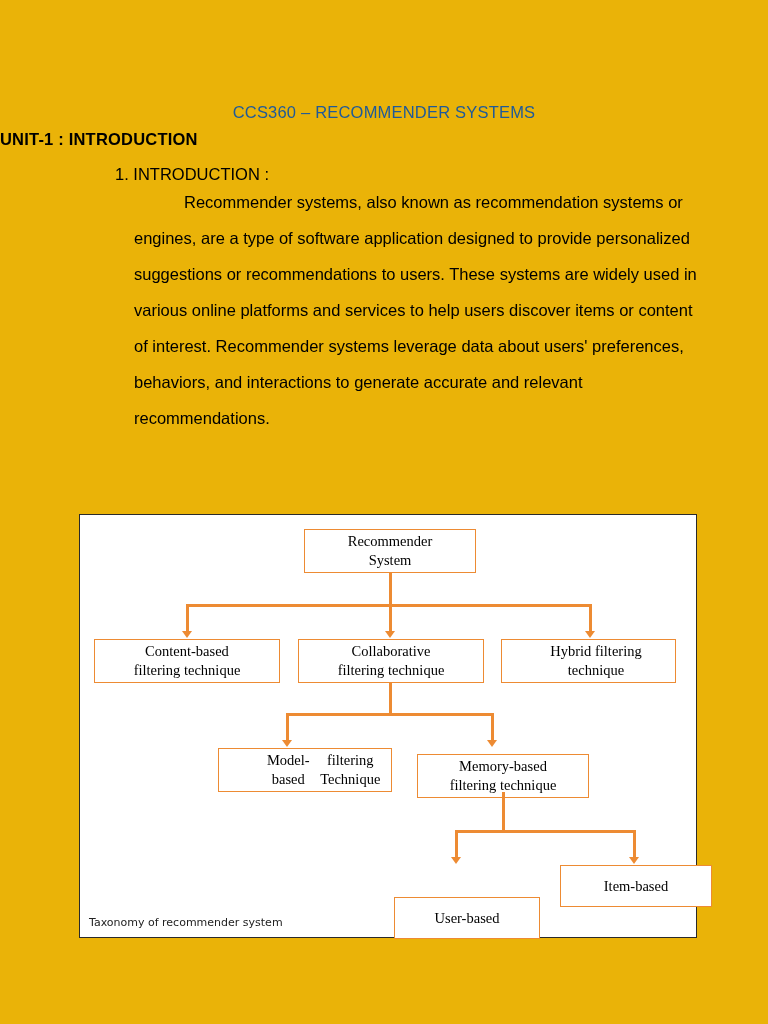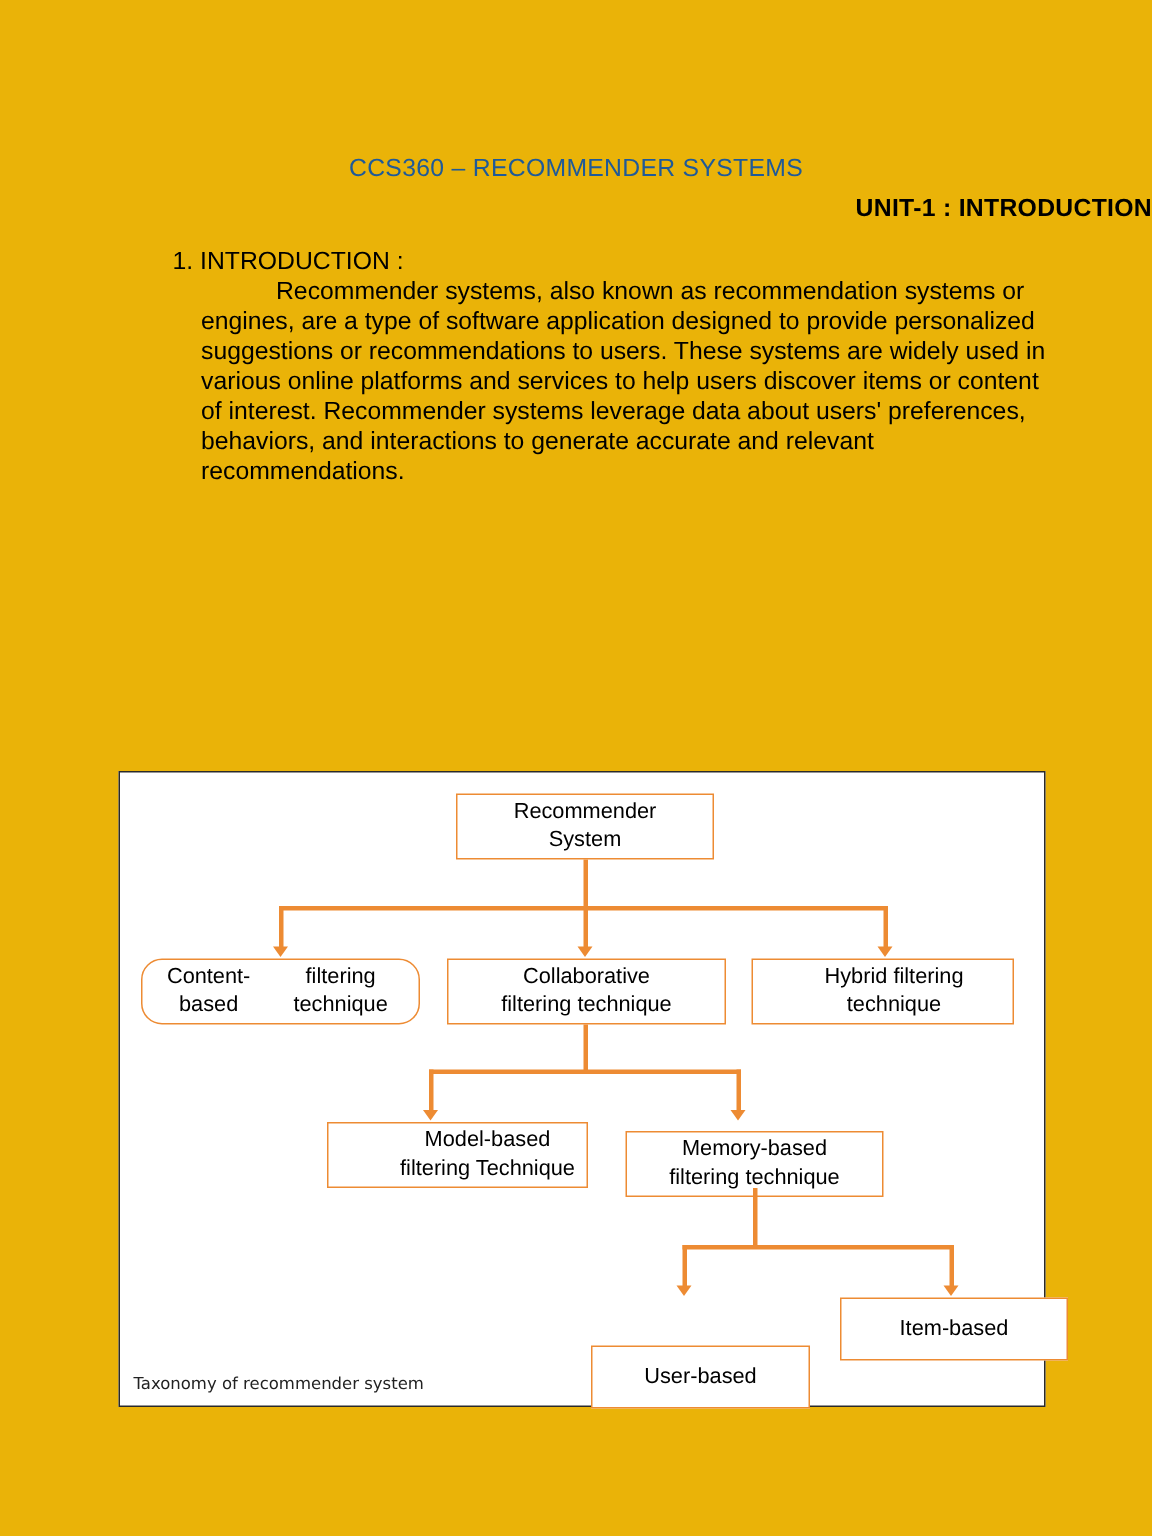--- a/index.html
+++ b/index.html
@@ -30,40 +30,40 @@
     width: 768px;
     text-align: center;
     font-size: 16.5px;
     color: #1f5a99;
     letter-spacing: .2px;
   }
   .doc-subtitle {
     position: absolute;
     left: 0; top: 130px;
     width: 768px;
-    text-align: right;
+    text-align: left;
     font-size: 16.5px;
     font-weight: bold;
     color: #000;
     letter-spacing: .2px;
   }
 
   
   .section-heading {
     position: absolute;
     left: 115px; top: 165px;
     font-size: 16.5px;
     color: #000;
   }
   .para {
     position: absolute;
     left: 134px;
     width: 566px;
     font-size: 16.5px;
-    line-height: 20px;
+    line-height: 36px;
     color: #000;
     text-align: left;
   }
   .para .indent { display: inline-block; width: 50px; }
   #para1 { top: 184px; }
   #para2 { top: 413px; }
 
   
   .figure {
     position: absolute;
@@ -81,21 +81,21 @@
     bottom: 8px;
     font-size: 11px;
     color: #222;
     font-family: "DejaVu Sans", sans-serif;
   }
   .node {
     position: absolute;
     box-sizing: border-box;
     border: 1.5px solid #ED8B33;
     background: #ffffff;
-    font-family: Liberation Sans, sans-serif;
+    font-family: Liberation Serif, serif;
     font-size: 14.5px;
     color: #000;
     display: flex;
     align-items: center;
     justify-content: center;
     text-align: center;
     line-height: 19px;
     padding: 0 4px;
   }
   .conn {
@@ -131,21 +131,21 @@
 
     <div class="conn" style="left:309px; top:58px; width:2.5px; height:33px;"></div>
     <div class="conn" style="left:106px; top:89px; width:405px; height:2.5px;"></div>
     <div class="conn" style="left:106px; top:89px; width:2.5px; height:28px;"></div>
     <div class="conn" style="left:309px; top:89px; width:2.5px; height:28px;"></div>
     <div class="conn" style="left:509px; top:89px; width:2.5px; height:28px;"></div>
     <div class="arrow" style="left:102px; top:116px;"></div>
     <div class="arrow" style="left:305px; top:116px;"></div>
     <div class="arrow" style="left:505px; top:116px;"></div>
 
-    <div class="node" style="left:14px; top:124px; width:186px; height:44px; flex-direction:row;border-radius:14px;">
+    <div class="node" style="left:14px; top:124px; width:186px; height:44px; flex-direction:column;">
       <span>Content-based</span>
       <span>filtering technique</span>
     </div>
 
     <div class="node" style="left:218px; top:124px; width:186px; height:44px; flex-direction:column;">
       <span>Collaborative</span>
       <span>filtering technique</span>
     </div>
 
     <div class="node" style="left:421px; top:124px; width:175px; height:44px; flex-direction:column;padding-left:19px;">
@@ -153,21 +153,21 @@
       <span>technique</span>
     </div>
 
     <div class="conn" style="left:309px; top:168px; width:2.5px; height:32px;"></div>
     <div class="conn" style="left:206px; top:198px; width:208px; height:2.5px;"></div>
     <div class="conn" style="left:206px; top:198px; width:2.5px; height:28px;"></div>
     <div class="conn" style="left:411px; top:198px; width:2.5px; height:28px;"></div>
     <div class="arrow" style="left:202px; top:225px;"></div>
     <div class="arrow" style="left:407px; top:225px;"></div>
 
-    <div class="node" style="left:138px; top:233px; width:174px; height:44px; flex-direction:column;padding-left:44px;">
+    <div class="node" style="left:138px; top:233px; width:174px; height:44px; flex-direction:row;padding-left:44px;">
       <span>Model-based</span>
       <span>filtering Technique</span>
     </div>
 
     <div class="node" style="left:337px; top:239px; width:172px; height:44px; flex-direction:column;">
       <span>Memory-based</span>
       <span>filtering technique</span>
     </div>
 
     <div class="conn" style="left:422px; top:277px; width:2.5px; height:40px;"></div>

